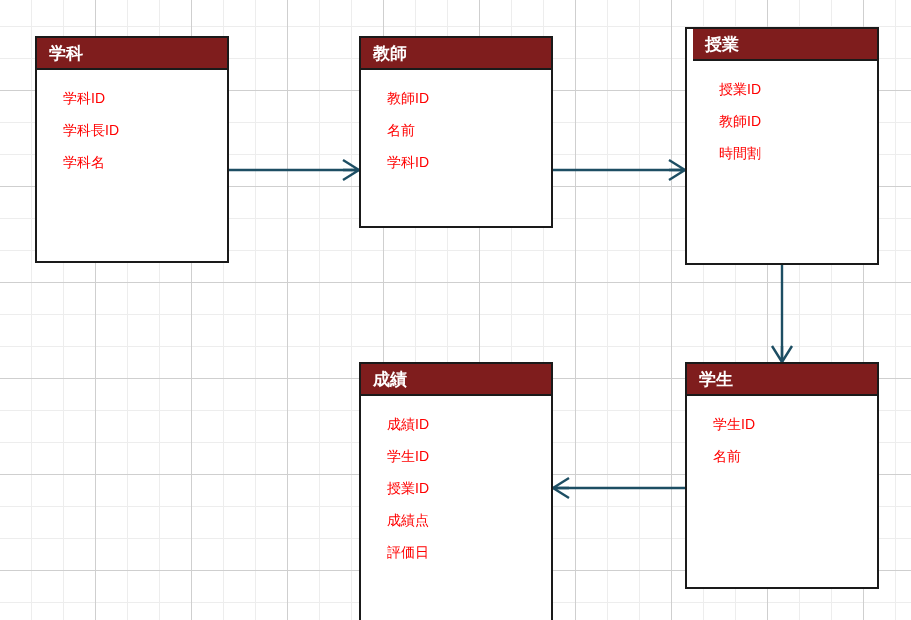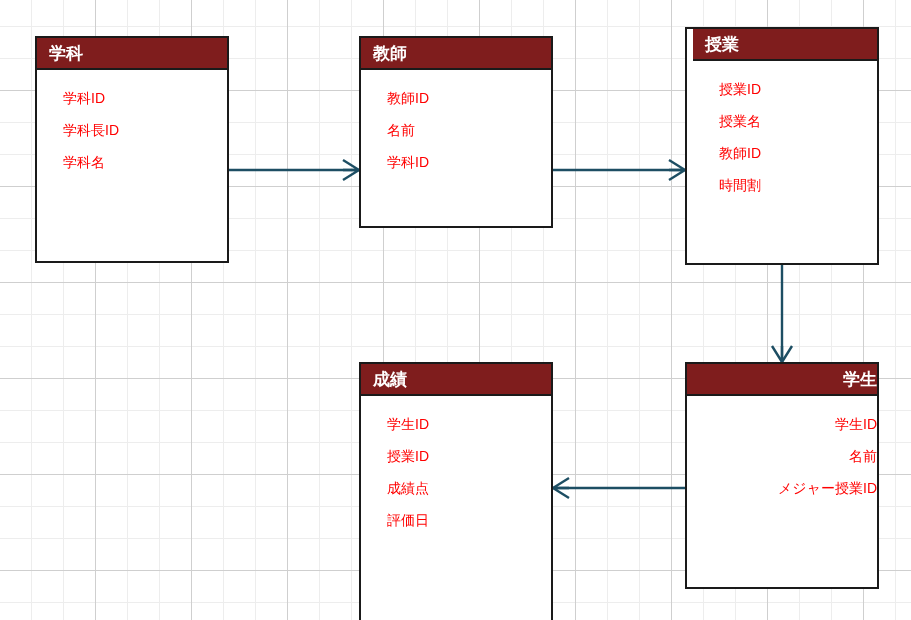--- a/index.html
+++ b/index.html
@@ -103,37 +103,36 @@
         <div class="entity-body">
           <div class="attr">教師ID</div>
           <div class="attr">名前</div>
           <div class="attr">学科ID</div>
         </div>
       </div>
       <div class="entity" style="left: 685px; top: 27px; width: 194px; height: 238px; padding-left: 6px;">
         <div class="entity-header">授業</div>
         <div class="entity-body">
           <div class="attr">授業ID</div>
-          <div class="attr">授業名</div>
           <div class="attr">教師ID</div>
           <div class="attr">時間割</div>
         </div>
       </div>
       <div class="entity" style="left: 359px; top: 362px; width: 194px; height: 265px;">
         <div class="entity-header">成績</div>
         <div class="entity-body">
+          <div class="attr">成績ID</div>
           <div class="attr">学生ID</div>
           <div class="attr">授業ID</div>
           <div class="attr">成績点</div>
           <div class="attr">評価日</div>
         </div>
       </div>
-      <div class="entity" style="left: 685px; top: 362px; width: 194px; height: 227px; text-align: right;">
+      <div class="entity" style="left: 685px; top: 362px; width: 194px; height: 227px;">
         <div class="entity-header">学生</div>
         <div class="entity-body">
           <div class="attr">学生ID</div>
           <div class="attr">名前</div>
-          <div class="attr">メジャー授業ID</div>
         </div>
       </div>
     </div>
 
 </div>
 
 </body></html>

